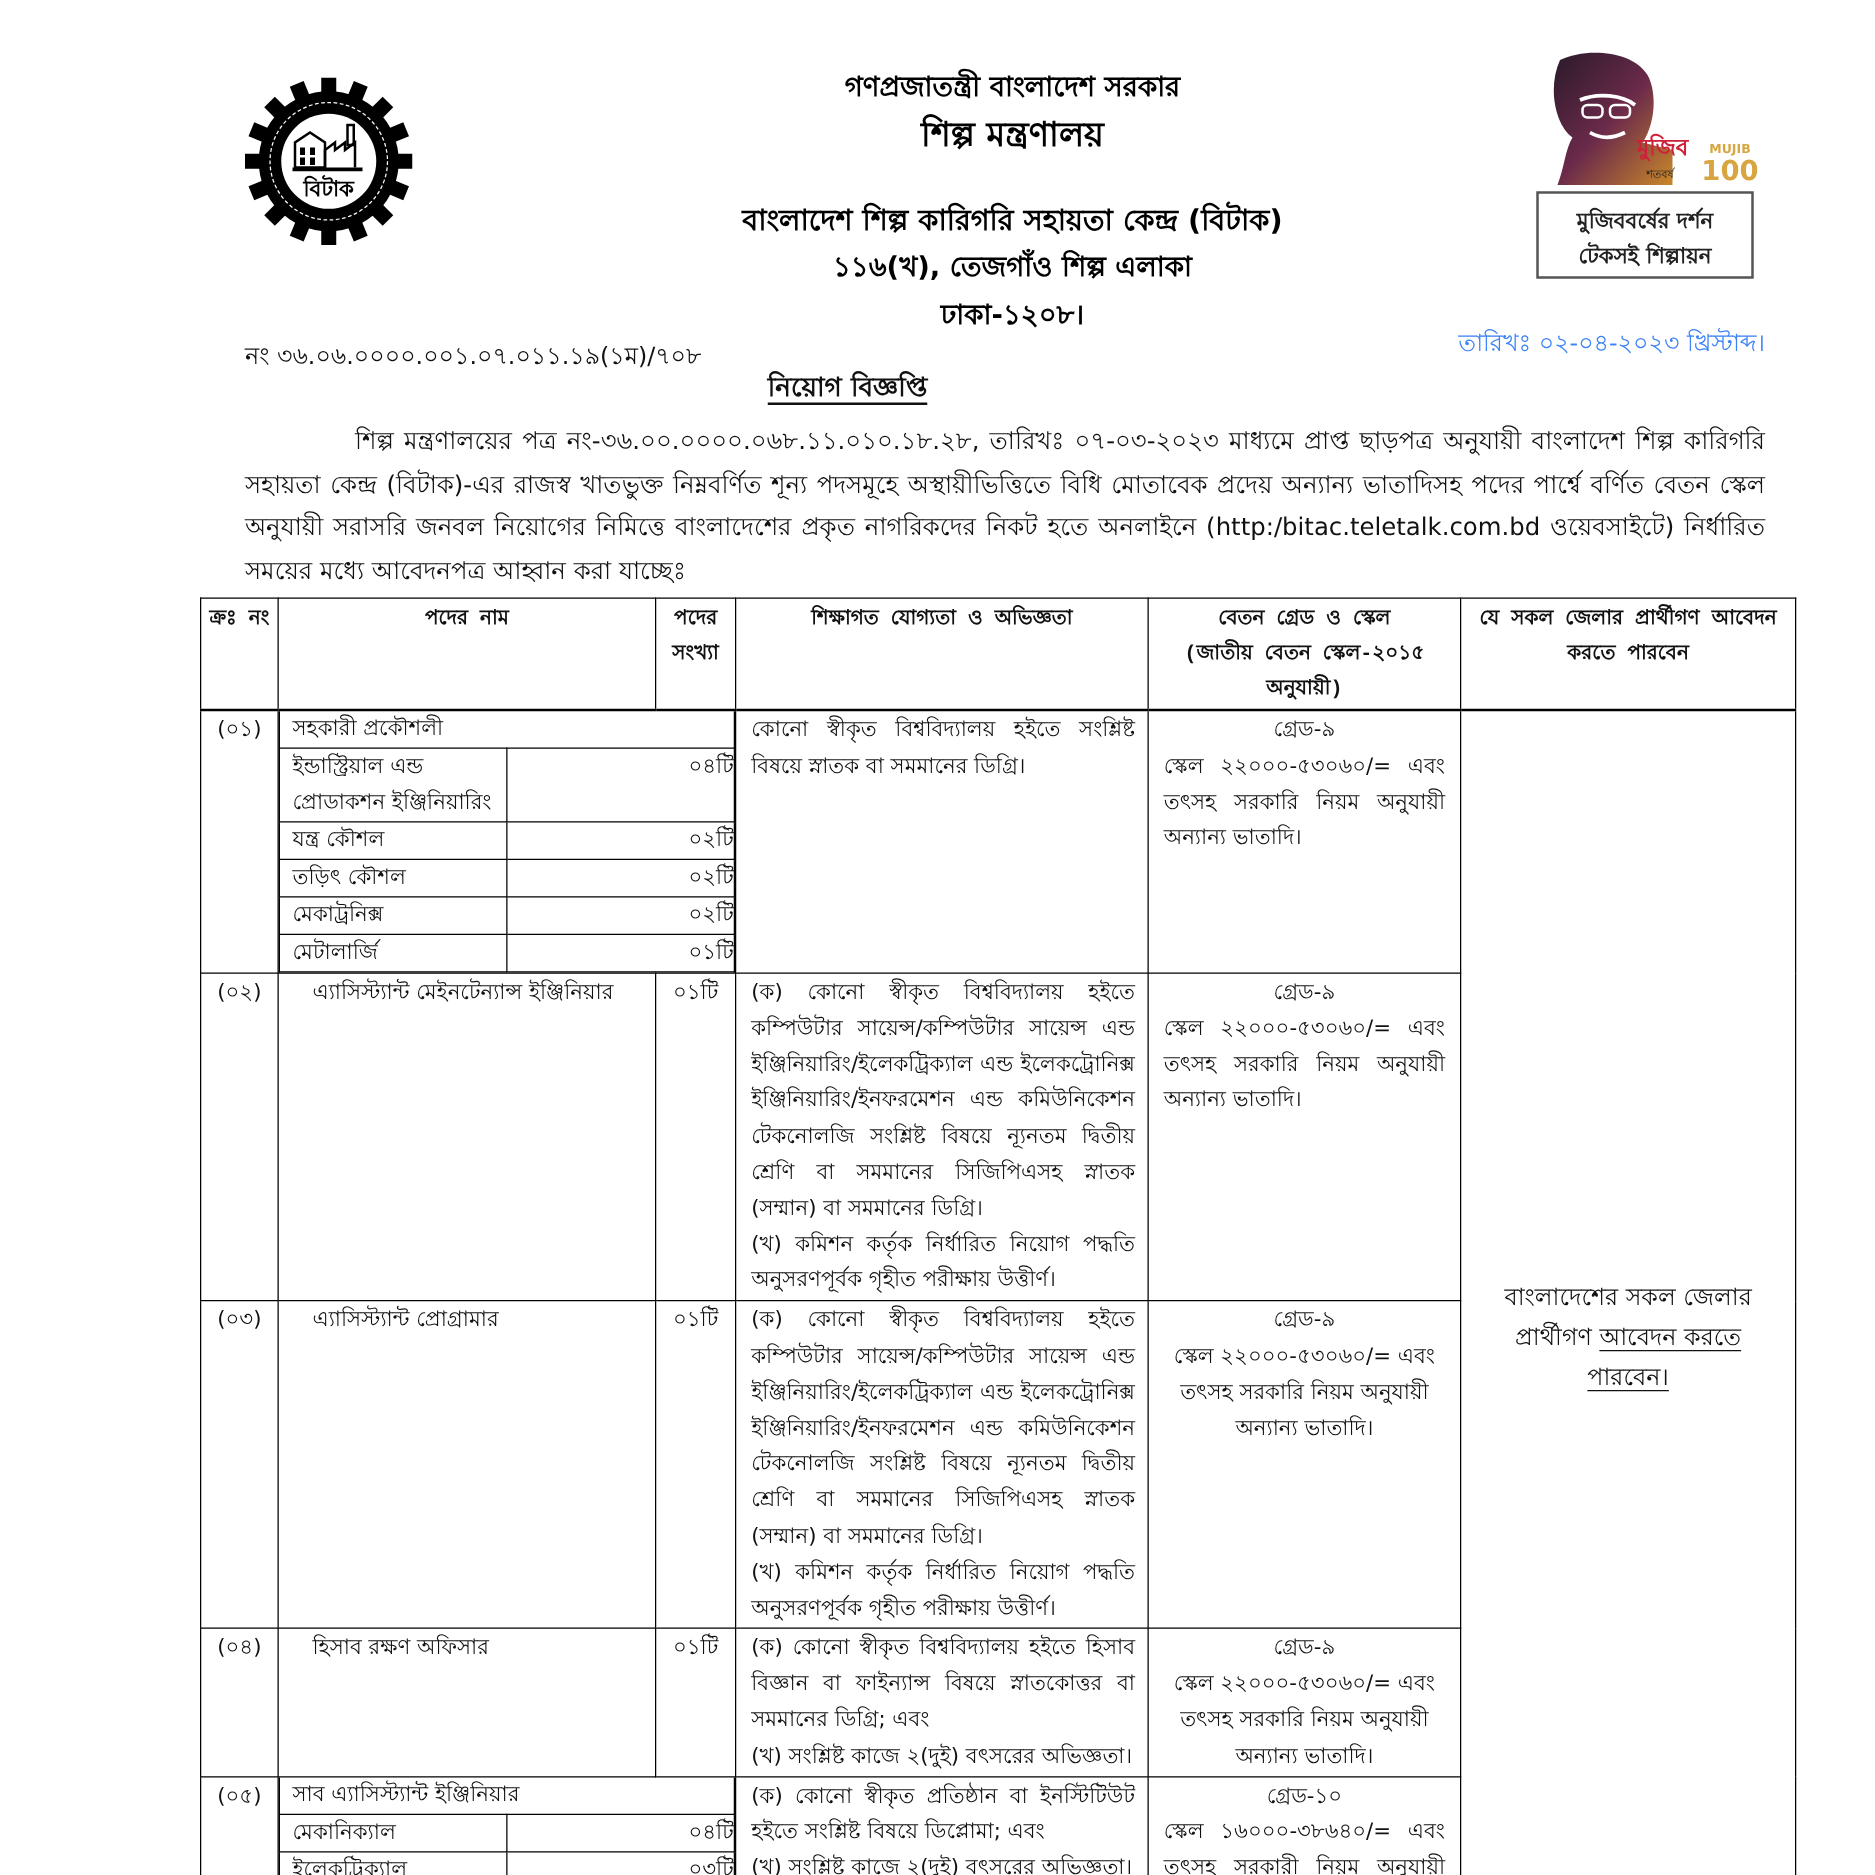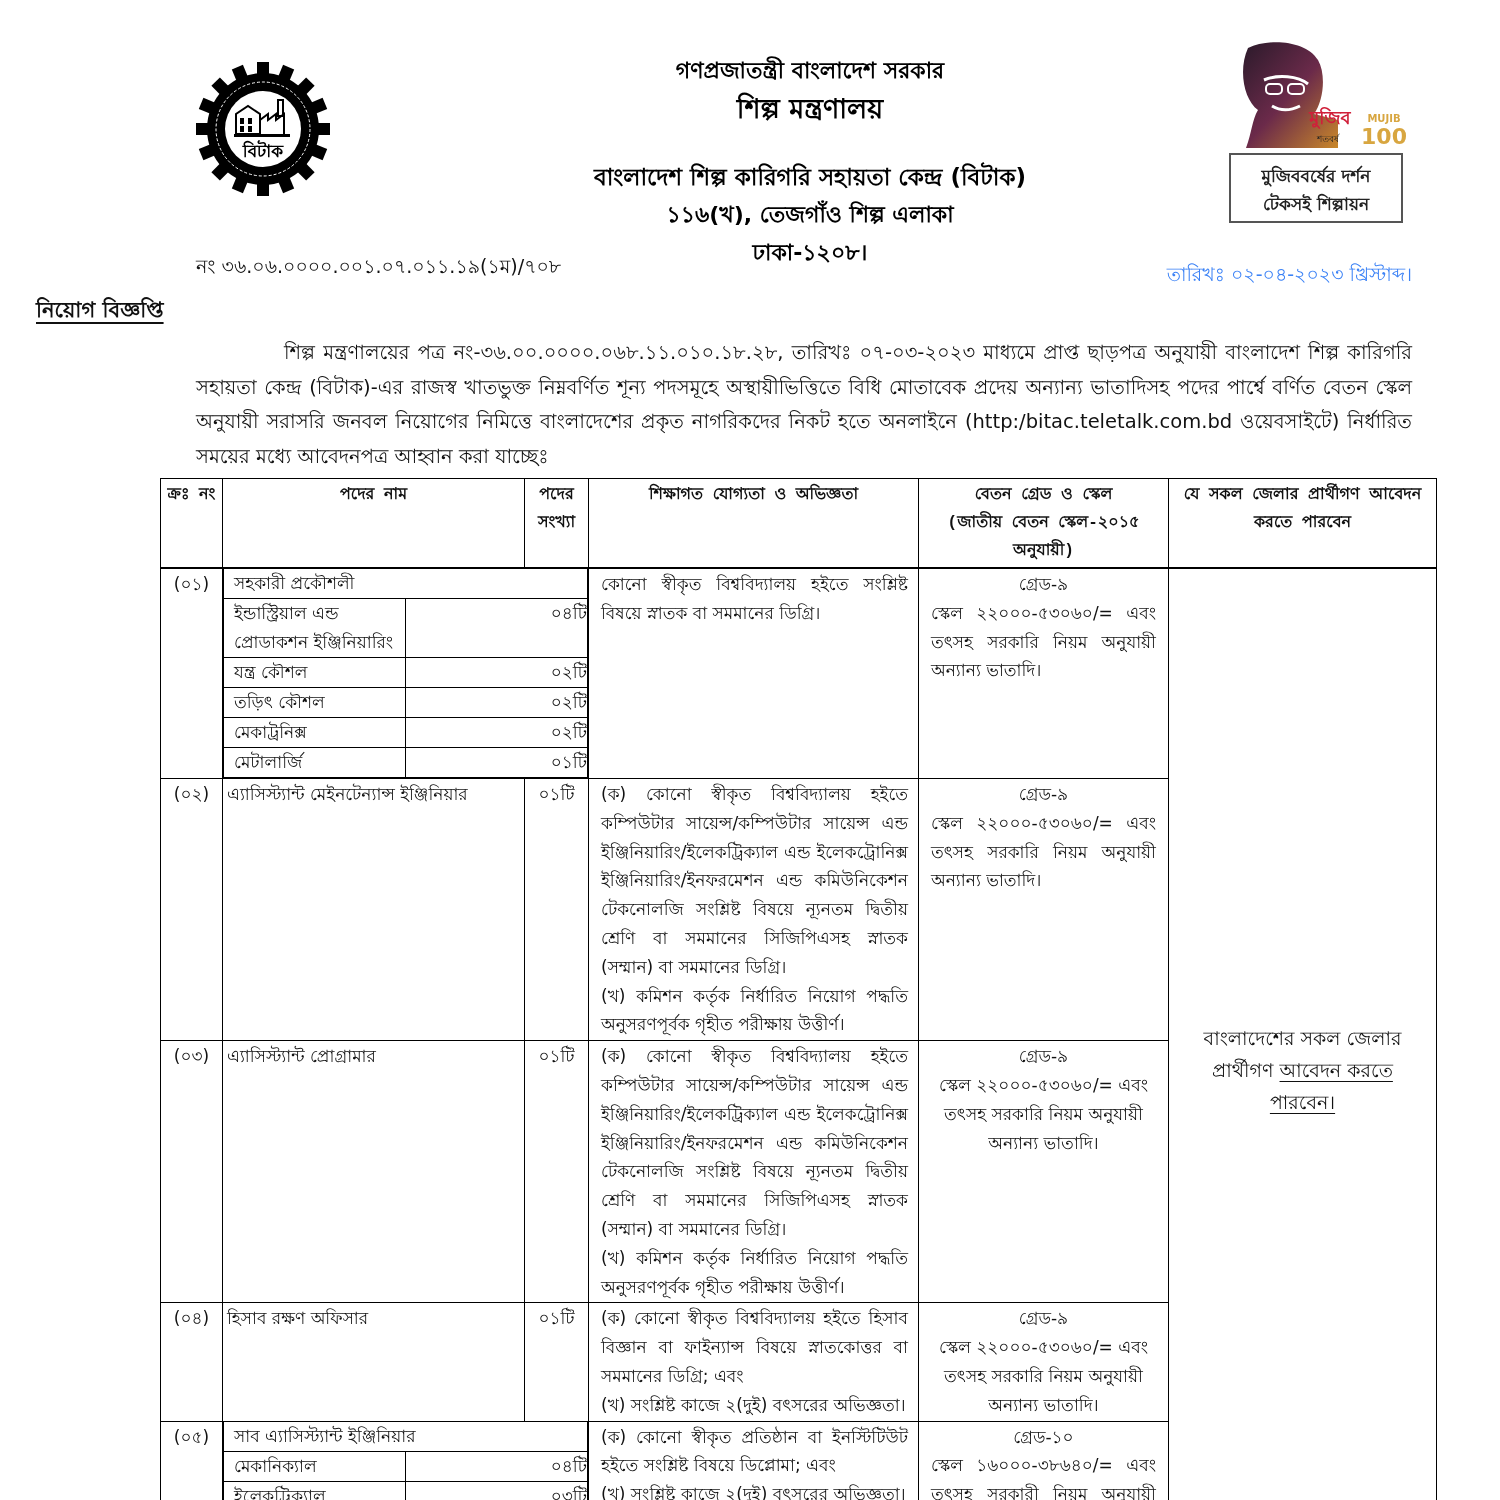--- a/index.html
+++ b/index.html
@@ -24,27 +24,27 @@
     font-family: "DejaVu Sans", sans-serif; font-weight: bold; color: #000;
     line-height: 38px;
   }
   .h1 { font-size: 22px; }
   .h2 { font-size: 27px; }
   .h3 { font-size: 23px; margin-top: 30px; }
   .h4 { font-size: 22px; }
   .h5 { font-size: 22px; }
 
   .memo-no {
-    position: absolute; left: 196px; top: 252px; font-size: 19px; color: #111;
+    position: absolute; left: 196px; top: 270px; font-size: 19px; color: #111;
   }
   .memo-date {
     position: absolute; right: 88px; top: 260px; font-size: 19px; color: #3b82f6;
   }
   .notice-title {
-    position: absolute; left: 0; width: 1356px; top: 294px; text-align: left; margin-left: 36px;
+    position: absolute; left: 0; width: 1356px; top: 294px; text-align: center;
   }
   .notice-title span {
     font-weight: bold; font-size: 21px; text-decoration: underline; text-underline-offset: 5px;
     text-decoration-thickness: 2px;
   }
   .intro {
     position: absolute; left: 196px; top: 336px; width: 1216px;
     font-size: 19.5px; line-height: 34.5px; text-align: justify; text-indent: 88px;
     color: #111;
   }
@@ -65,21 +65,21 @@
     font-family: Liberation Mono, monospace;
   }
   .col-sl { width: 62px; }
   .col-name { width: 302px; }
   .col-count { width: 64px; }
   .col-qual { width: 330px; }
   .col-pay { width: 250px; }
   .col-dist { width: 268px; }
 
   .sl-cell { text-align: center; line-height: 29px; padding-top: 1px !important; }
-  .name-cell { padding: 1px 4px !important; line-height: 29px; }
+  .name-cell { padding: 1px 27px !important; line-height: 29px; }
   .count-cell { text-align: center; line-height: 29px; padding-top: 1px !important; }
   .qual-cell { padding: 1px 10px 1px 12px !important; line-height: 28.8px; text-align: justify; }
   .pay-cell { padding: 1px 12px !important; line-height: 28.8px; }
   .pay-cell .grade { text-align: center; }
   .pay-cell .scale { text-align: justify; }
   .pay-cell.centered .scale { text-align: center; }
 
   .dist-cell { text-align: center; vertical-align: middle !important; font-size: 19px; line-height: 32px; padding: 0 18px !important; }
   .dist-cell .ul { text-decoration: underline; text-underline-offset: 4px; }
 

